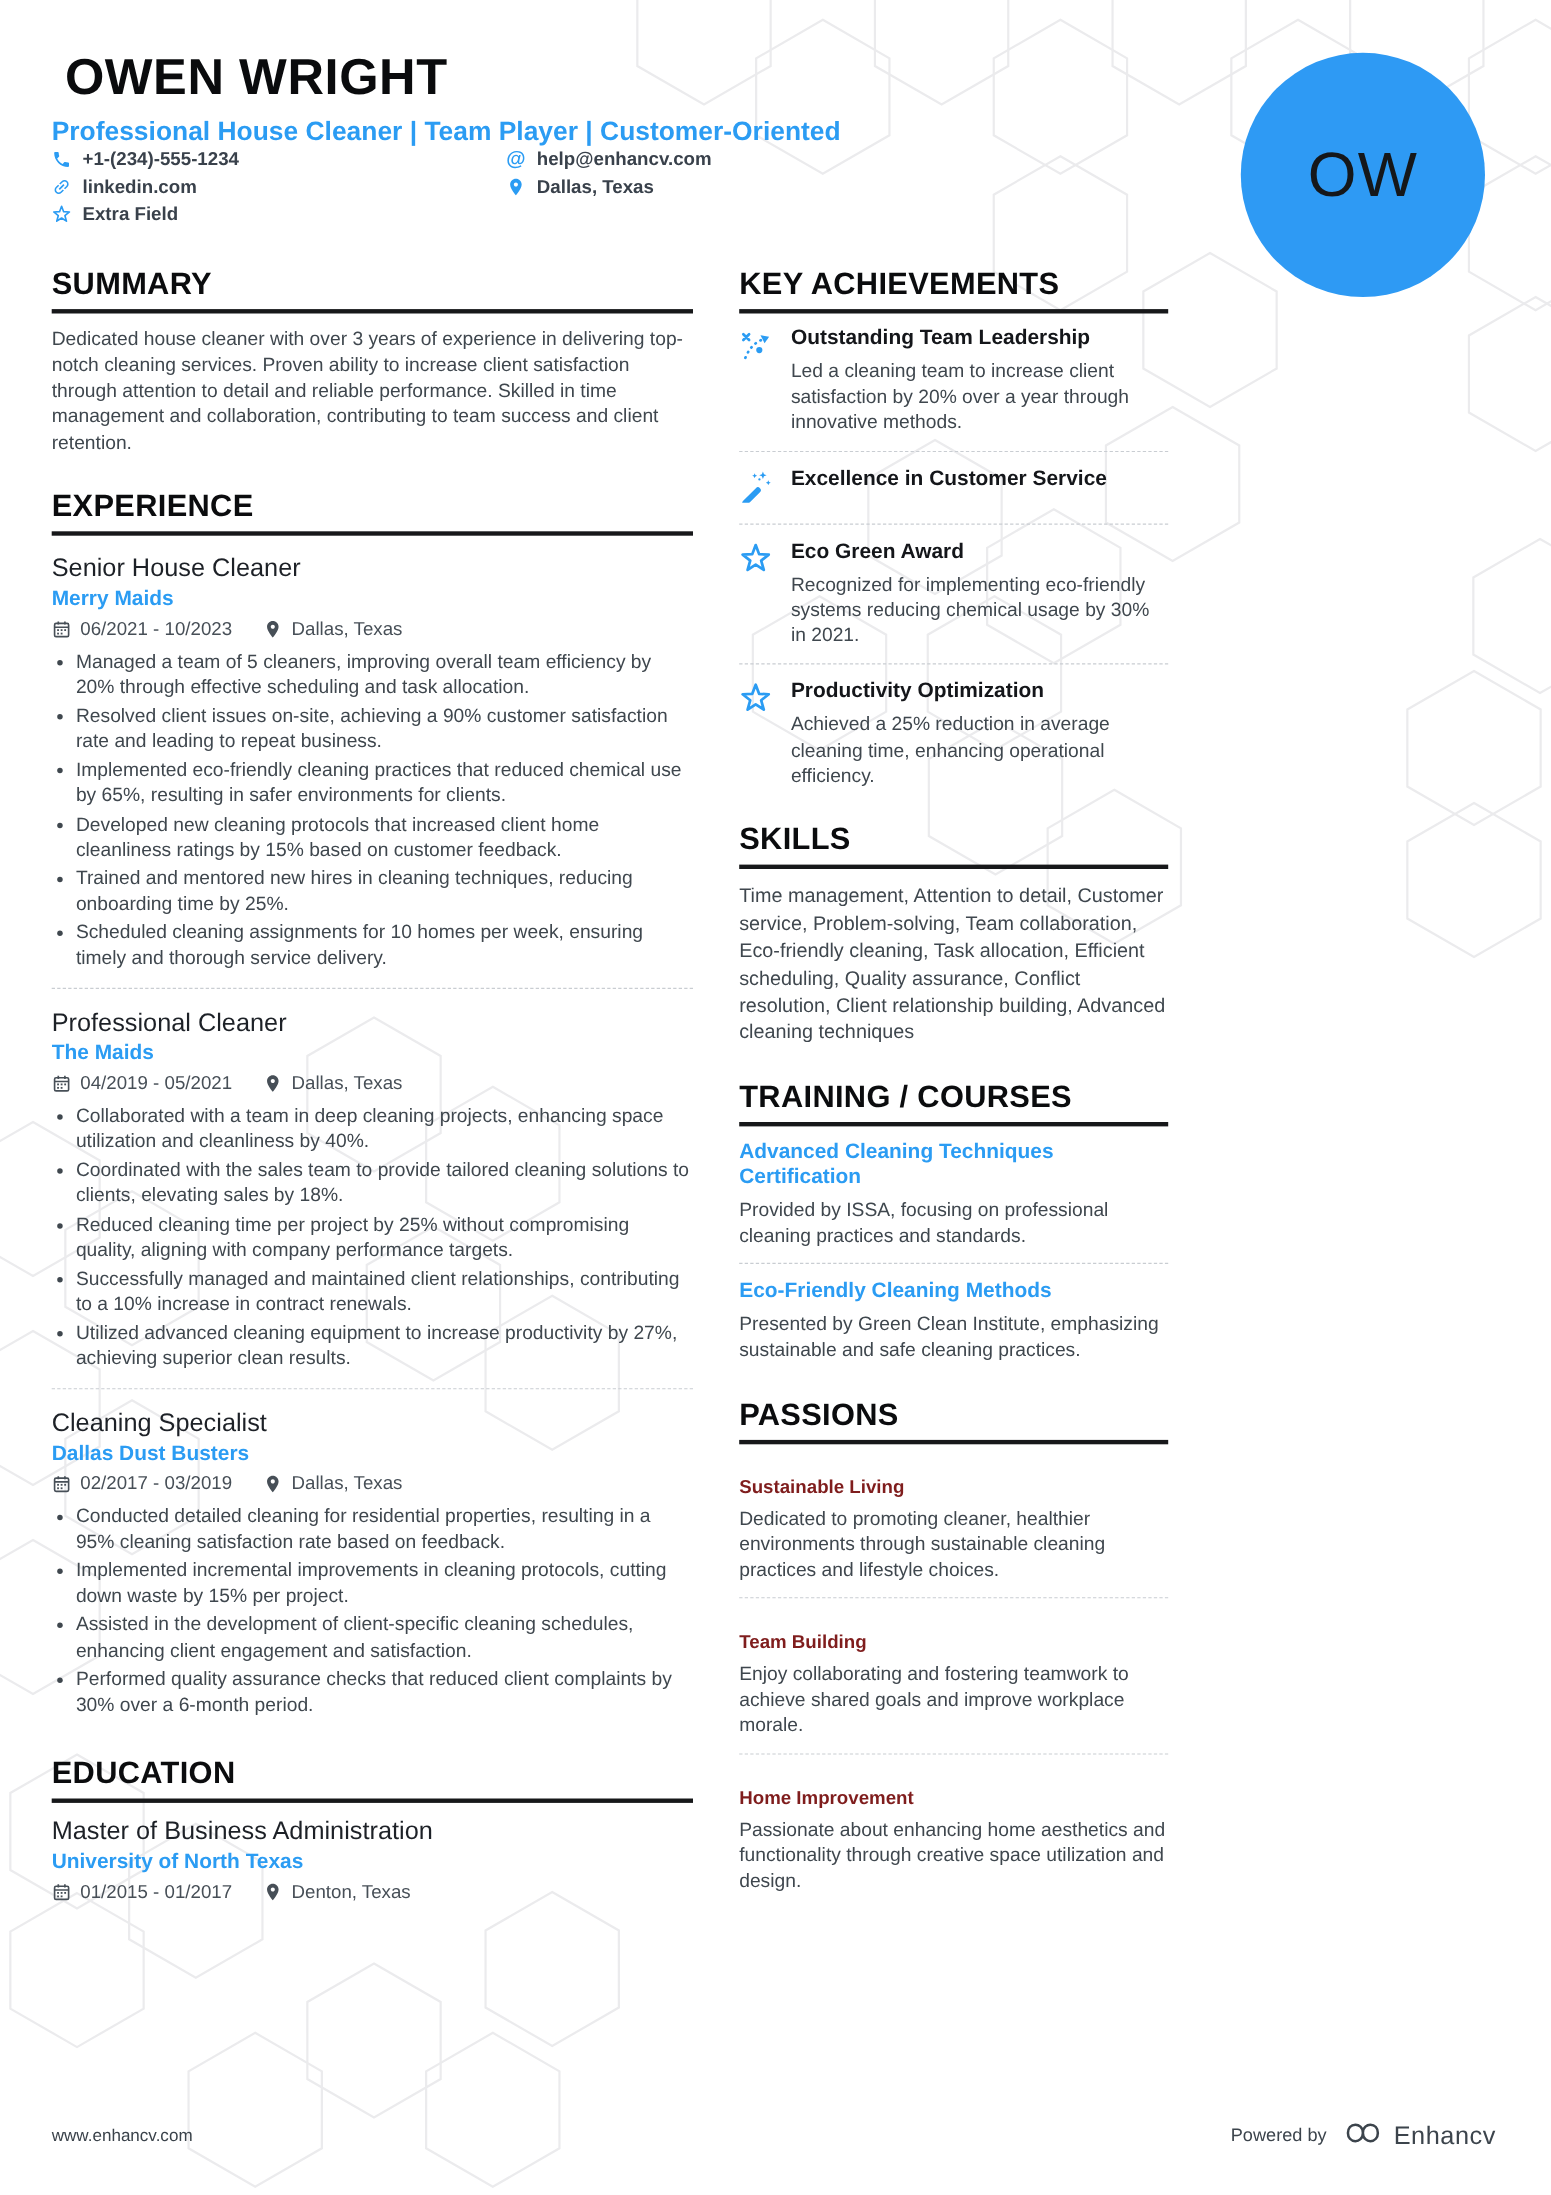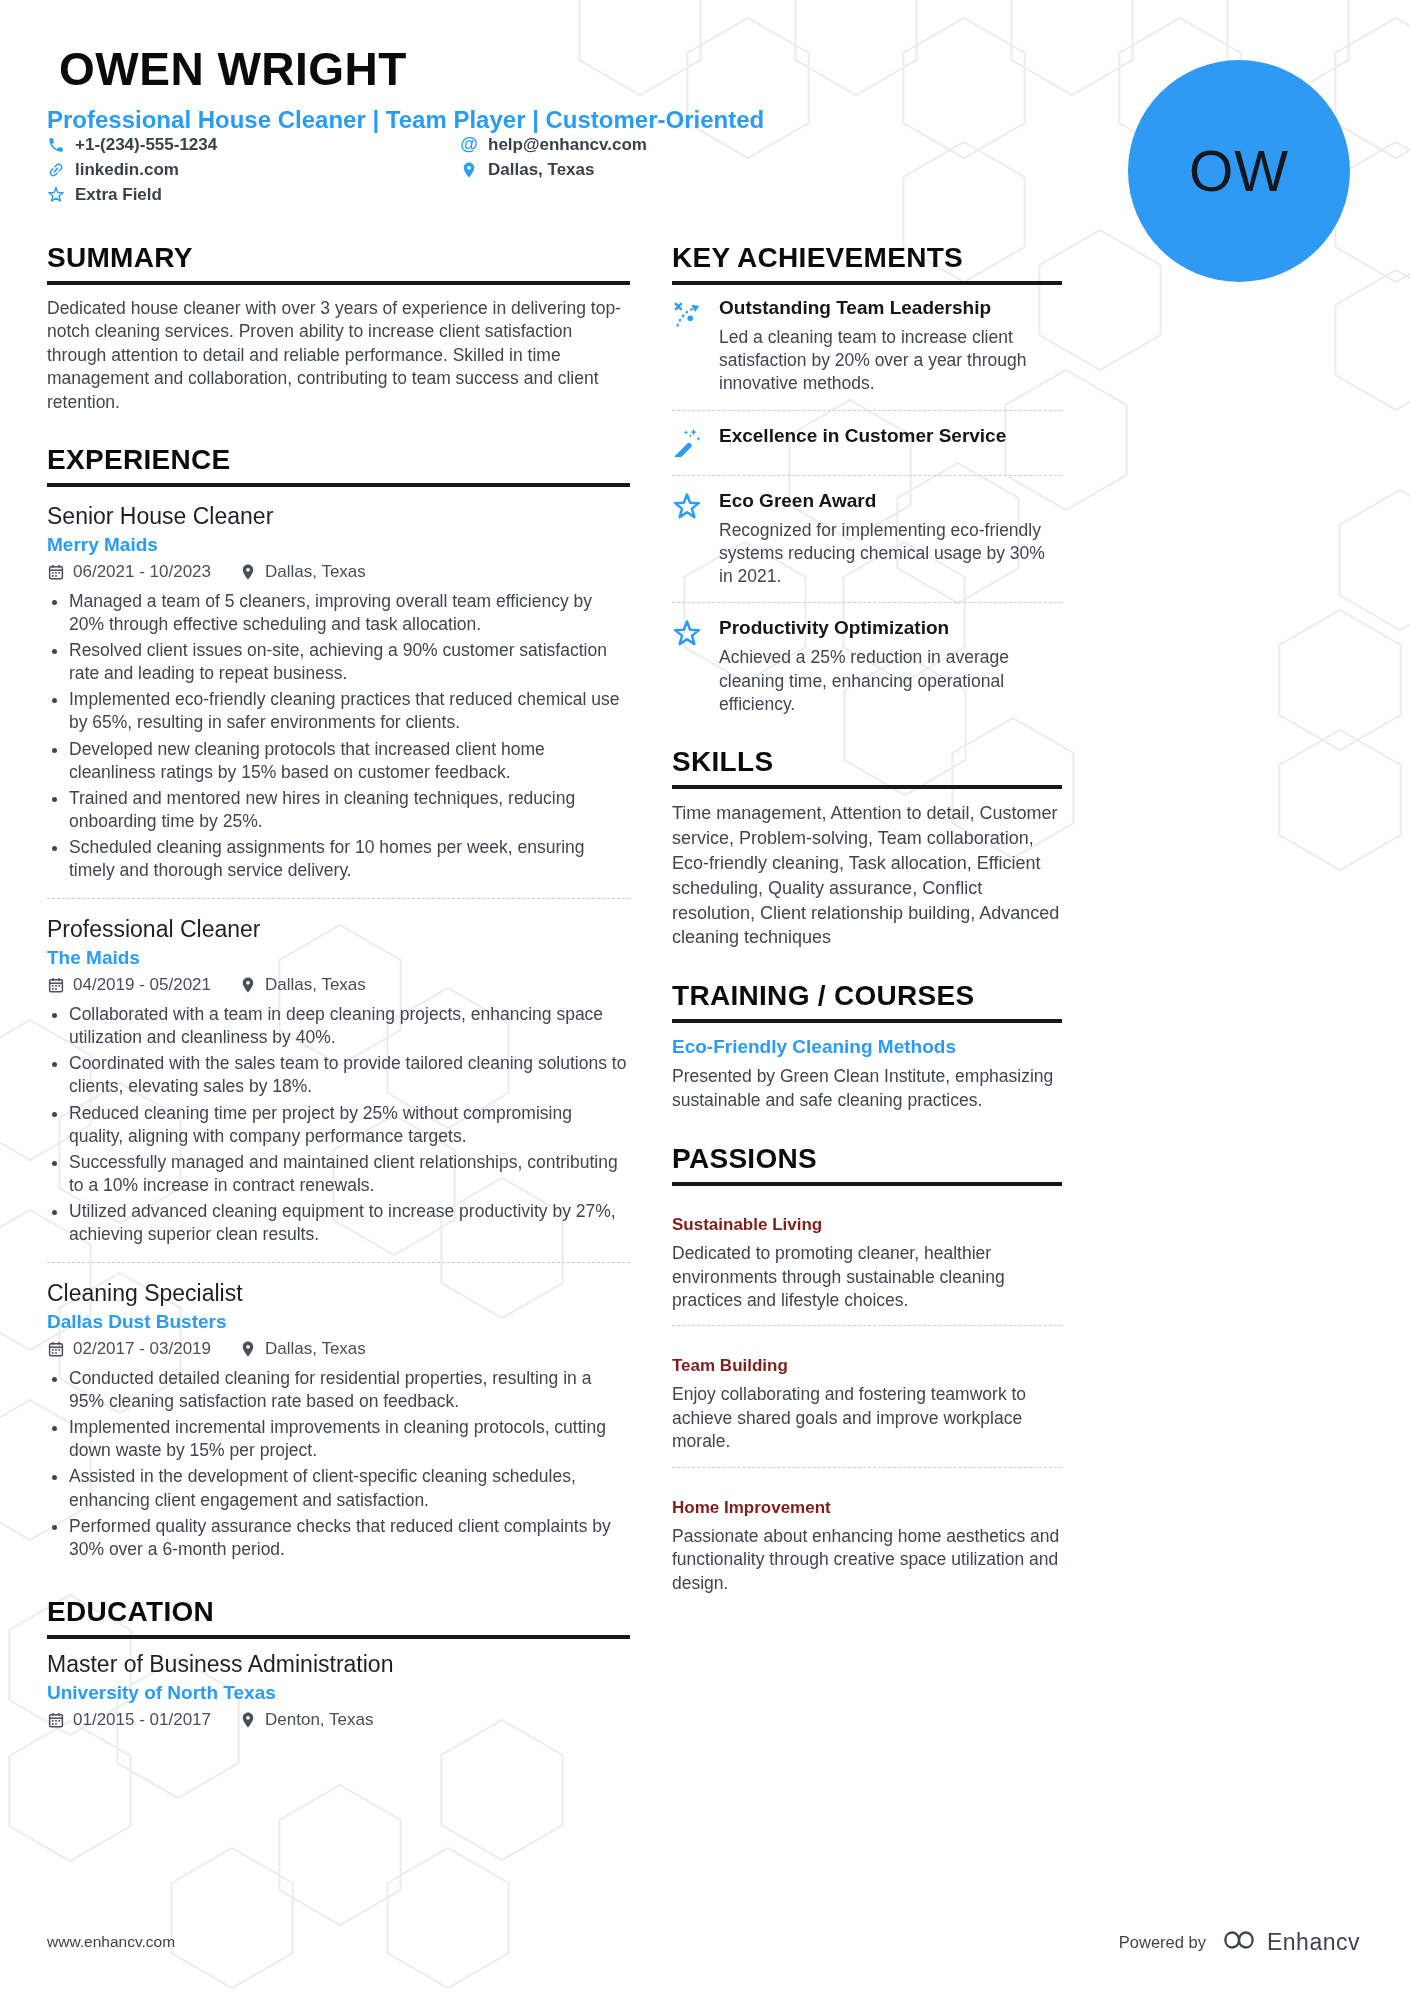--- a/index.html
+++ b/index.html
@@ -16,21 +16,21 @@
   .name{font-size:46px;font-weight:800;letter-spacing:.5px;color:#0a0b0d;line-height:1.04;margin:12px;}
   .headline{font-size:24px;font-weight:700;color:#2b9cf3;margin-top:8px;}
   .contacts{display:flex;}
   .contact-col{display:flex;flex-direction:column;row-gap:3px;}
   .contact-col.c1{width:413px;}
   .contact-item{display:flex;align-items:center;font-size:17px;font-weight:700;color:#39414b;height:22px;}
   .contact-item .ic{width:18px;height:18px;margin-right:10px;flex:0 0 18px;display:inline-flex;}
   .at-glyph{color:#2b9cf3;font-weight:700;font-size:18px;width:18px;margin-right:10px;text-align:center;}
   .at-glyph::before{content:"@";}
   .avatar{
-    position:absolute;left:1128px;top:60px;width:222px;height:222px;border-radius:50%;
+    position:absolute;left:1128px;top:48px;width:222px;height:222px;border-radius:50%;
     background:#2e9af4;display:flex;align-items:center;justify-content:center;z-index:2;
     font-size:57px;color:#15171a;letter-spacing:1px;font-weight:400;
   }
 
   
   .cols{display:flex;margin-top:36px;column-gap:42px;}
   .col-left{flex:0 0 583px;width:583px;}
   .col-right{flex:0 0 390px;width:390px;}
   .section{margin-bottom:30px;}
   .sec-title{
@@ -398,20 +398,24 @@
           </div>
         </div>
 
         <div class="section">
           <h2 class="sec-title">SKILLS</h2>
           <div class="body-text" style="font-size:18px;line-height:1.38;">Time management, Attention to detail, Customer service, Problem-solving, Team collaboration, Eco-friendly cleaning, Task allocation, Efficient scheduling, Quality assurance, Conflict resolution, Client relationship building, Advanced cleaning techniques</div>
         </div>
 
         <div class="section">
           <h2 class="sec-title">TRAINING / COURSES</h2>
+          <div class="course sep">
+            <div class="course-title">Advanced Cleaning Techniques Certification</div>
+            <div class="body-text">Provided by ISSA, focusing on professional cleaning practices and standards.</div>
+          </div>
           <div class="course">
             <div class="course-title">Eco-Friendly Cleaning Methods</div>
             <div class="body-text">Presented by Green Clean Institute, emphasizing sustainable and safe cleaning practices.</div>
           </div>
         </div>
 
         <div class="section">
           <h2 class="sec-title">PASSIONS</h2>
           <div class="passion sep">
             <div class="passion-title">Sustainable Living</div>

